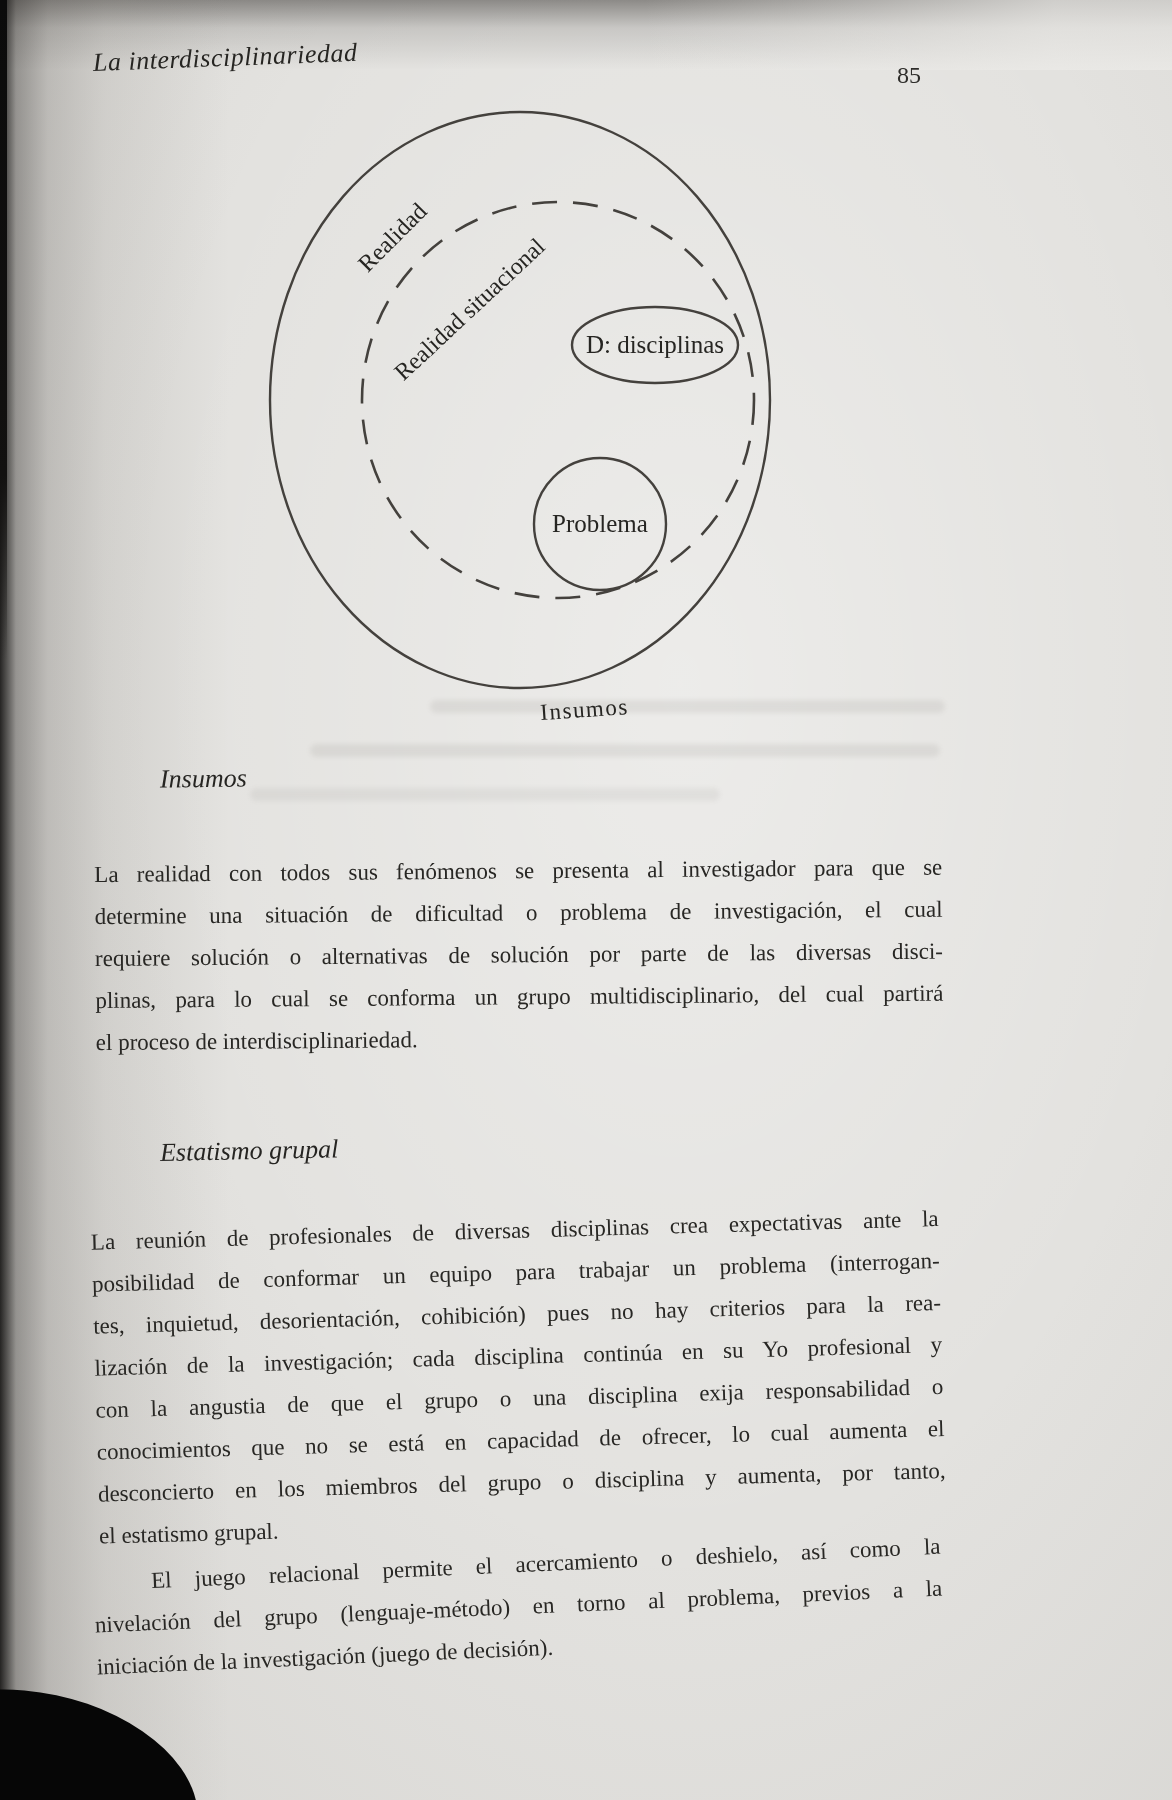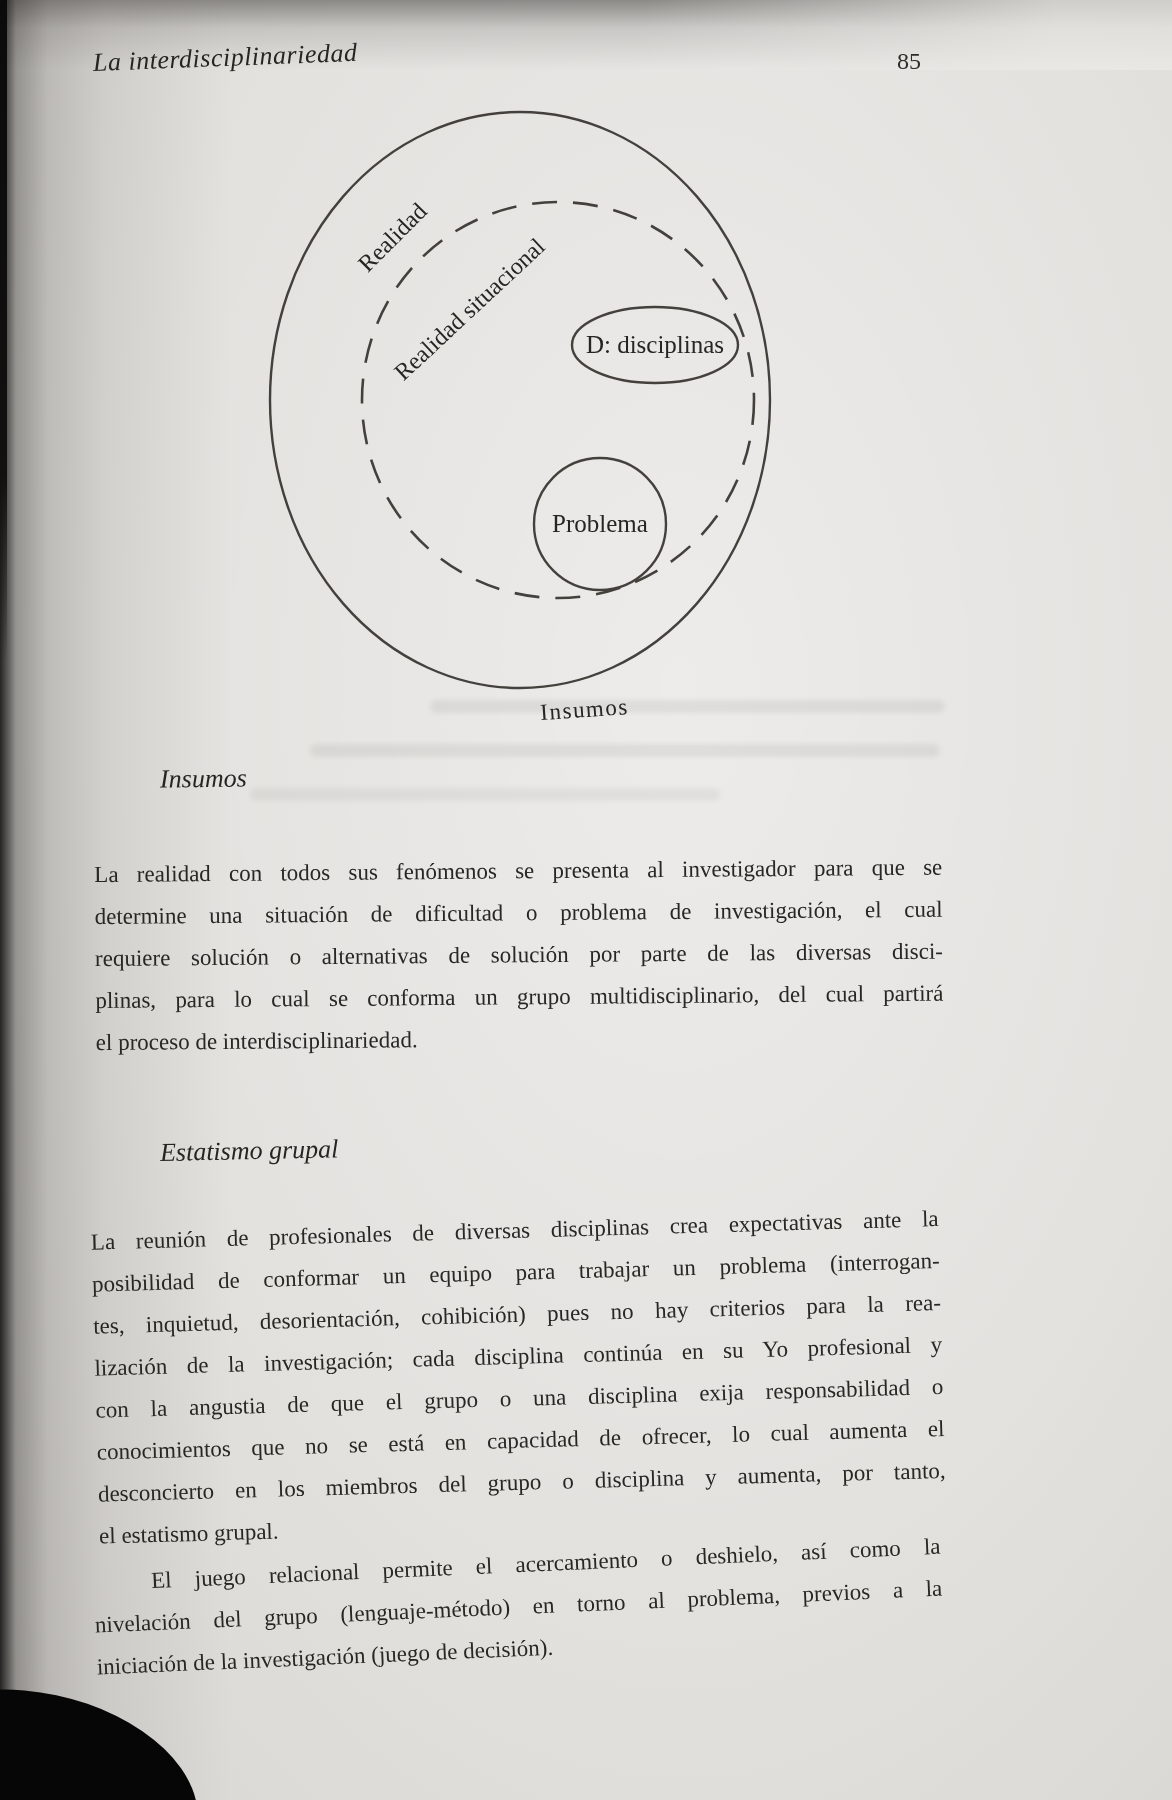--- a/index.html
+++ b/index.html
@@ -24,21 +24,21 @@
   .corner-curl{position:absolute;left:-130px;bottom:-98px;width:330px;height:205px;background:#060606;
     border-radius:50%;transform:rotate(12deg);pointer-events:none;}
   .ghost{position:absolute;height:13px;border-radius:7px;background:#55504a;opacity:0.09;filter:blur(2.5px);pointer-events:none;}
   .ghost.g1{left:430px;top:700px;width:515px;}
   .ghost.g2{left:310px;top:744px;width:630px;}
   .ghost.g3{left:250px;top:788px;width:470px;opacity:0.07;}
 
   
   .running-head{position:absolute;left:93px;top:48px;font-style:italic;font-size:26px;
     letter-spacing:0.5px;transform:rotate(-2.2deg);transform-origin:left center;color:#262522;}
-  .folio{position:absolute;left:897px;top:48px;font-size:24px;color:#2e2d2a;}
+  .folio{position:absolute;left:897px;top:62px;font-size:24px;color:#2e2d2a;}
 
   
   .diagram{position:absolute;left:240px;top:80px;width:560px;height:660px;}
   .diagram svg{display:block;}
   .diagram text{fill:#262522;}
   .diag-label{font-size:24px;}
   .diag-node{font-size:25px;}
   .diag-caption{font-size:23px;letter-spacing:1.5px;}
 
   

